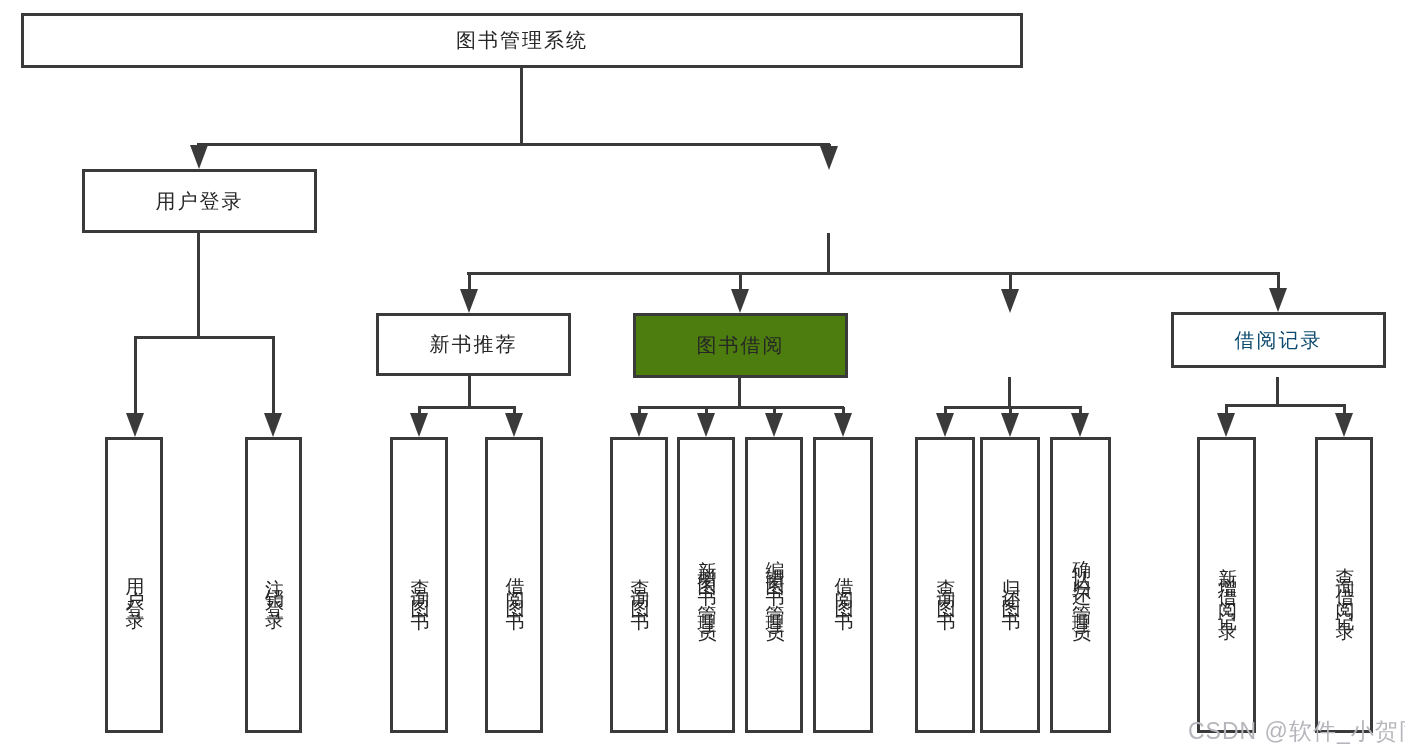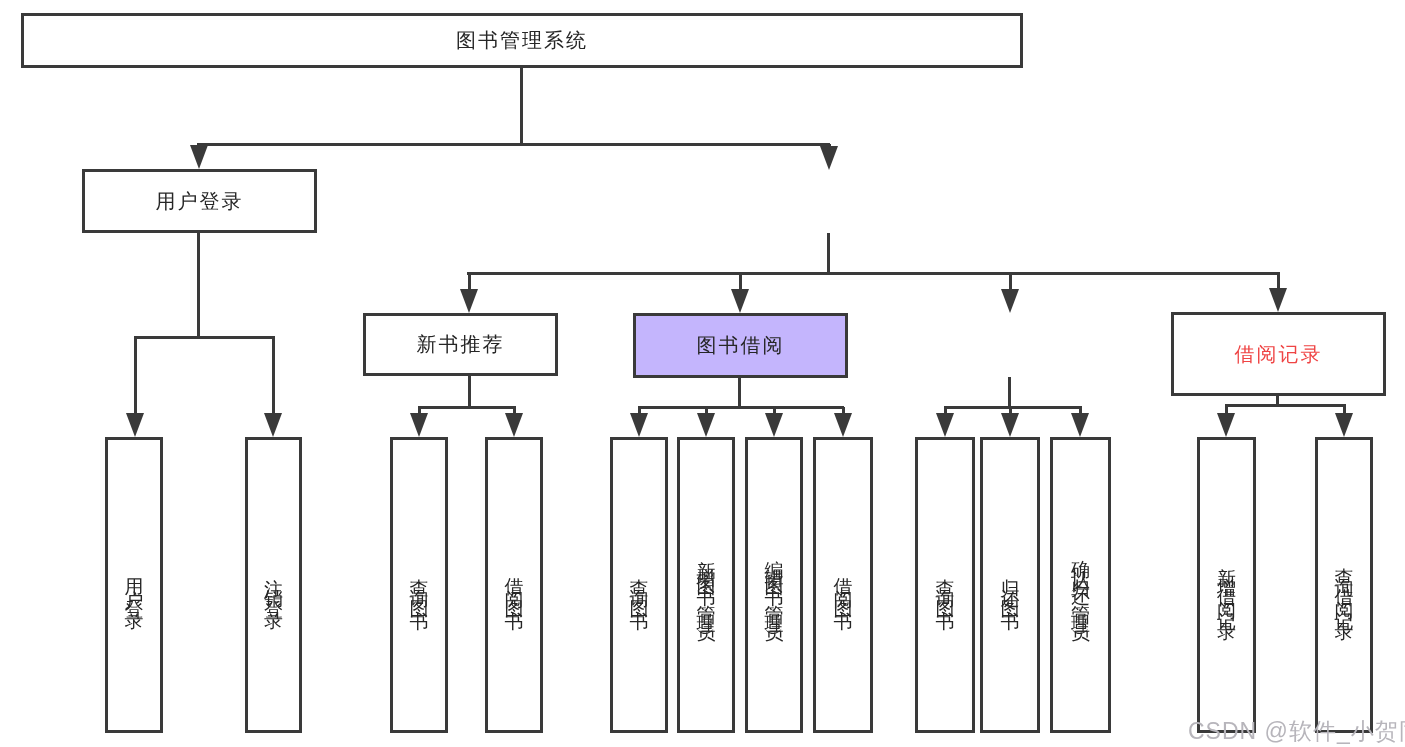--- a/index.html
+++ b/index.html
@@ -23,20 +23,21 @@
     display: flex;
     align-items: center;
     justify-content: center;
     color: #262626;
     z-index: 2;
   }
   .node .node-label {
     font-size: 20px;
     letter-spacing: 2px;
     white-space: nowrap;
+    font-family: Liberation Mono, monospace;
   }
   .vnode .node-label {
     writing-mode: vertical-rl;
     text-orientation: mixed;
     font-size: 19px;
     letter-spacing: 11px;
     white-space: nowrap;
   }
   .vnode.long .node-label { letter-spacing: 9px; font-size: 19px; }
   .line {
@@ -71,27 +72,27 @@
 <body>
 
 <div id="canvas">
   <div class="watermark" style="left: 1188px; top: 716px; color: rgb(183, 181, 187);">CSDN @软件_小贺同学</div>
 <div class="node" style="left: 21px; top: 13px; width: 1002px; height: 55px; border-color: rgb(58, 58, 58); background: rgb(255, 255, 255); color: rgb(38, 38, 38);">
       <span class="node-label">图书管理系统</span>
     </div>
     <div class="node" style="left: 82px; top: 169px; width: 235px; height: 64px; border-color: rgb(58, 58, 58); background: rgb(255, 255, 255); color: rgb(38, 38, 38);">
       <span class="node-label">用户登录</span>
     </div>
-    <div class="node" style="left: 363px; top: 313px; width: 195px; height: 63px; border-color: rgb(58, 58, 58); background: rgb(255, 255, 255); color: rgb(38, 38, 38);">
+    <div class="node" style="left: 376px; top: 313px; width: 195px; height: 63px; border-color: rgb(58, 58, 58); background: rgb(255, 255, 255); color: rgb(38, 38, 38);">
       <span class="node-label">新书推荐</span>
     </div>
-    <div class="node" style="left: 633px; top: 313px; width: 215px; height: 65px; border-color: rgb(58, 58, 58); background: #c4b5fd; color: rgb(38, 38, 38);">
+    <div class="node" style="left: 633px; top: 313px; width: 215px; height: 65px; border-color: rgb(58, 58, 58); background: #4d7c0f; color: rgb(38, 38, 38);">
       <span class="node-label">图书借阅</span>
     </div>
-    <div class="node" style="left: 1171px; top: 312px; width: 215px; height: 84px; border-color: rgb(58, 58, 58); background: rgb(255, 255, 255); color: #ef4444;">
+    <div class="node" style="left: 1171px; top: 312px; width: 215px; height: 56px; border-color: rgb(58, 58, 58); background: rgb(255, 255, 255); color: #0c4a6e;">
       <span class="node-label">借阅记录</span>
     </div>
     <div class="node vnode" style="left: 105px; top: 437px; width: 58px; height: 296px; border-color: rgb(58, 58, 58); background: rgb(255, 255, 255); color: rgb(38, 38, 38);">
       <span class="node-label">用户登录</span>
     </div>
     <div class="node vnode" style="left: 245px; top: 437px; width: 57px; height: 296px; border-color: rgb(58, 58, 58); background: rgb(255, 255, 255); color: rgb(38, 38, 38);">
       <span class="node-label">注销登录</span>
     </div>
     <div class="node vnode" style="left: 390px; top: 437px; width: 58px; height: 296px; border-color: rgb(58, 58, 58); background: rgb(255, 255, 255); color: rgb(38, 38, 38);">
       <span class="node-label">查询图书</span>

